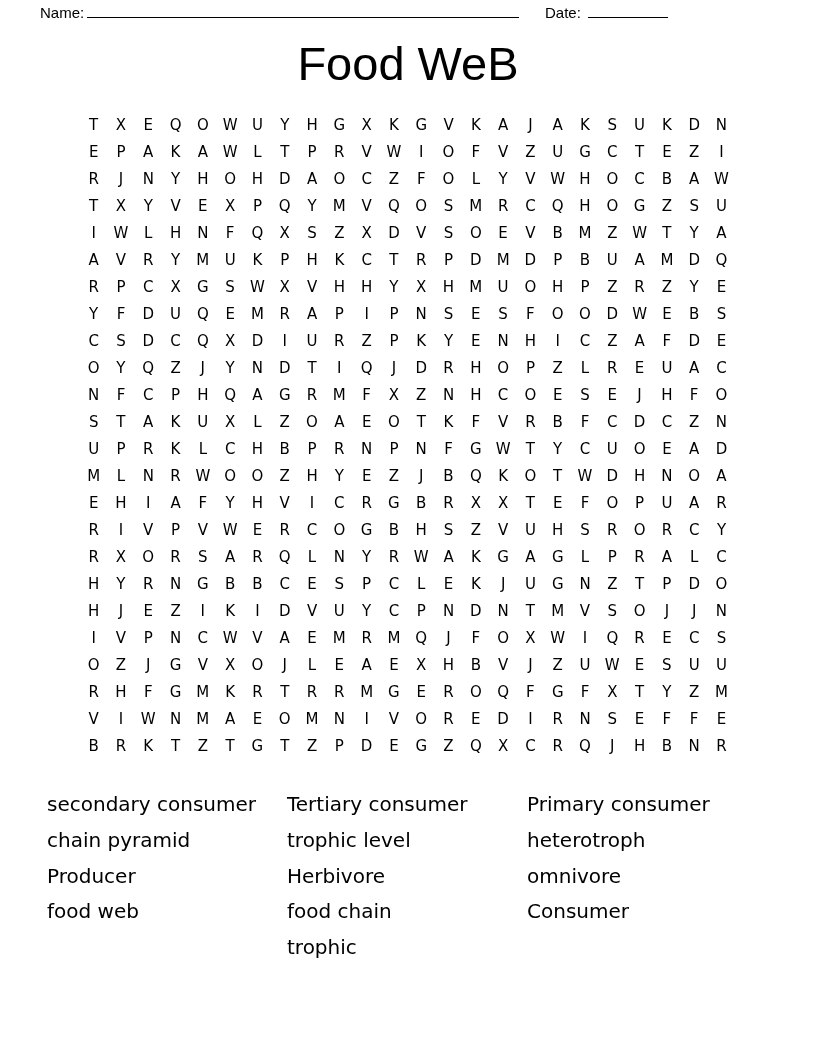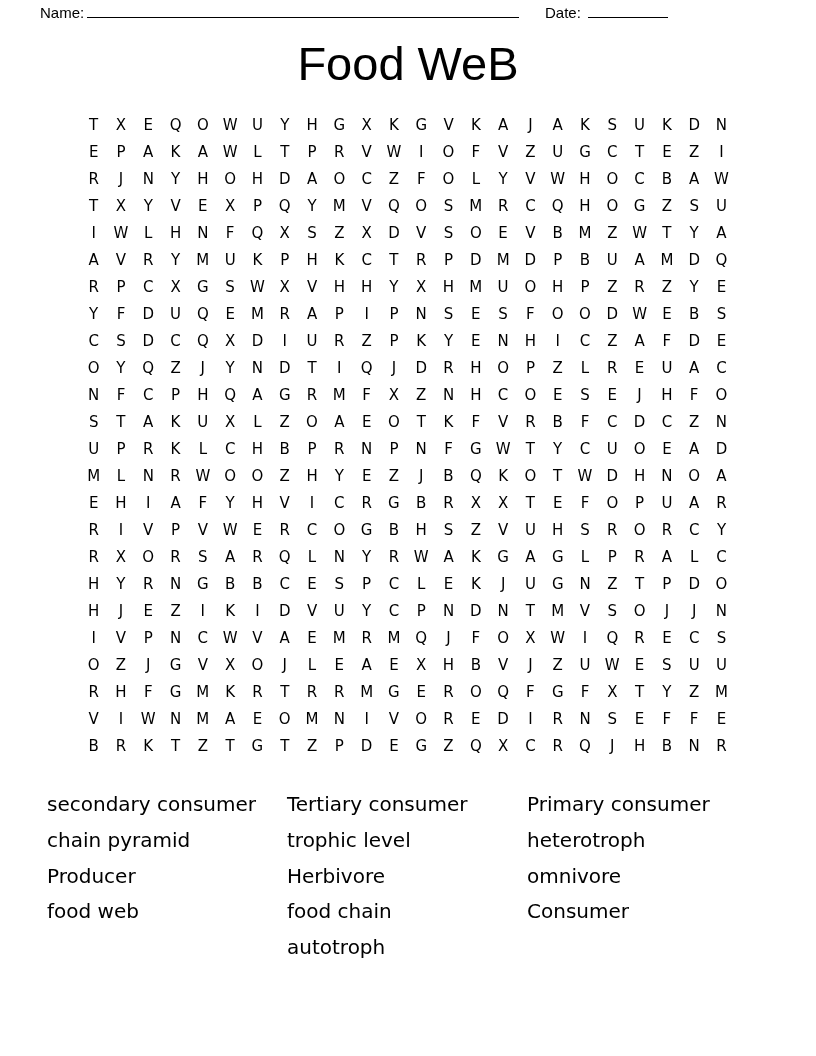--- a/index.html
+++ b/index.html
@@ -747,21 +747,21 @@
       <div class="word-item">secondary consumer</div>
       <div class="word-item">chain pyramid</div>
       <div class="word-item">Producer</div>
       <div class="word-item">food web</div>
     </div>
     <div class="word-col">
       <div class="word-item">Tertiary consumer</div>
       <div class="word-item">trophic level</div>
       <div class="word-item">Herbivore</div>
       <div class="word-item">food chain</div>
-      <div class="word-item">autotroph</div>
+      <div class="word-item">trophic</div>
     </div>
     <div class="word-col">
       <div class="word-item">Primary consumer</div>
       <div class="word-item">heterotroph</div>
       <div class="word-item">omnivore</div>
       <div class="word-item">Consumer</div>
     </div>
   </div>
 
 </body></html>

